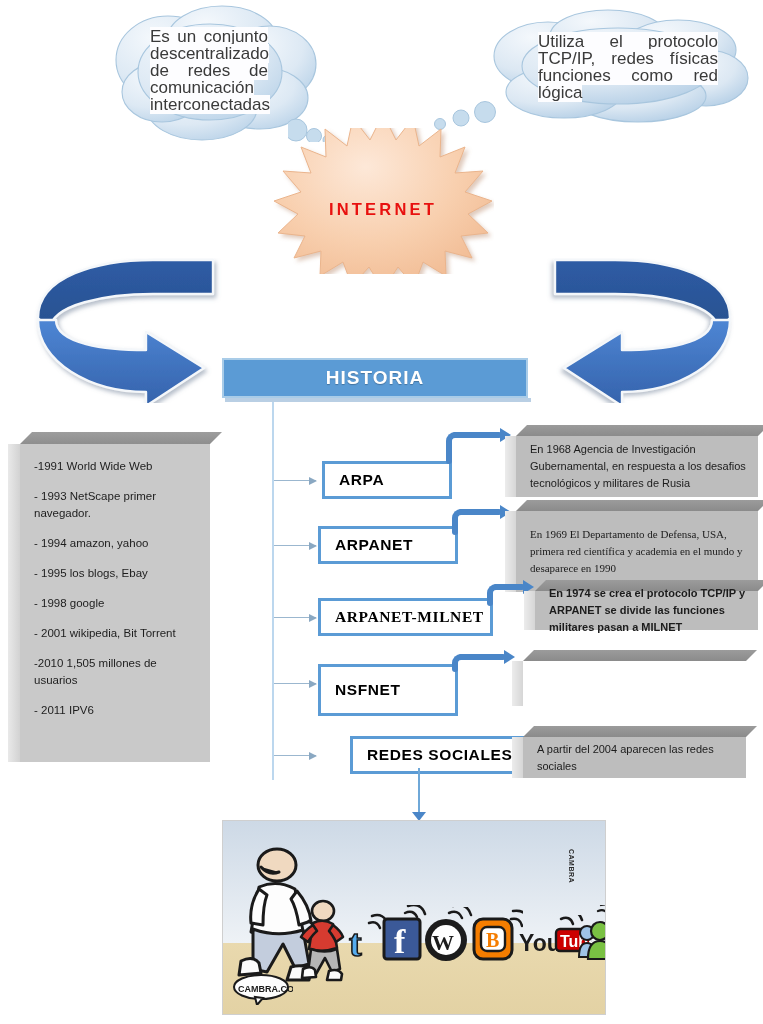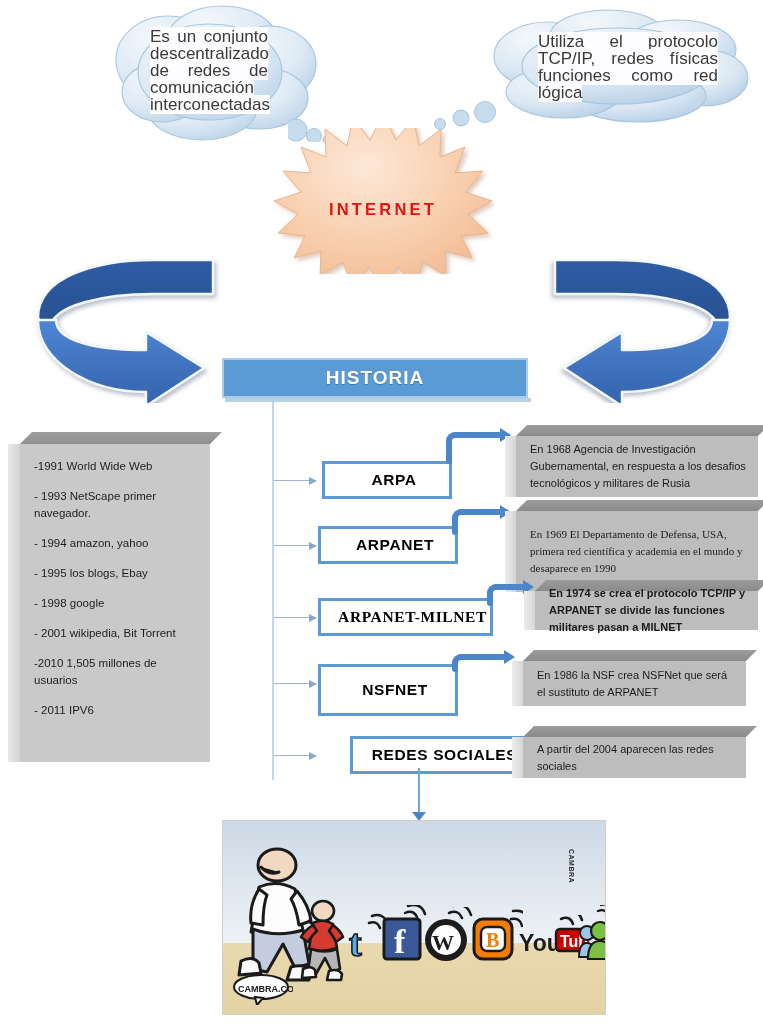--- a/index.html
+++ b/index.html
@@ -35,21 +35,21 @@
         background:linear-gradient(180deg,#9d9d9d,#8e8e8e);
         transform:skewX(-45deg);transform-origin:bottom left;}
   #timeline .side{position:absolute;left:0;top:12px;width:12px;height:318px;
         background:linear-gradient(90deg,#e9e9e9,#d2d2d2);}
   #timeline .face{position:absolute;left:12px;top:12px;width:190px;height:318px;
         background:#c9c9c9;box-sizing:border-box;padding:14px 12px 0 14px;}
   #timeline .face p{margin:0 0 13px 0;color:#1d1d1d;font-size:11.5px;line-height:17px;}
 
   
   .stagebox{position:absolute;border:3px solid #5b9bd5;background:#fff;
-            box-sizing:border-box;display:flex;align-items:center;justify-content:center;}
+            box-sizing:border-box;display:flex;align-items:center;}
   .stagebox .lbl{padding-left:14px;font-weight:bold;font-size:15.5px;color:#000;
             letter-spacing:.6px;}
 
   
   .descbox{position:absolute;}
   .descbox .top{position:absolute;left:11px;top:0;right:0;height:11px;
         background:linear-gradient(180deg,#9b9b9b,#8b8b8b);
         transform:skewX(-45deg);transform-origin:bottom left;}
   .descbox .side{position:absolute;left:0;top:11px;width:11px;bottom:0;
         background:linear-gradient(90deg,#ececec,#d6d6d6);}
@@ -287,23 +287,20 @@
   </div>
   <div class="elbow" style="left:452px;top:654px;width:66px;height:18px;">
     <div class="corner" style="left:0;top:0;"></div>
     <div class="v" style="left:0;top:8px;height:10px;"></div>
     <div class="h" style="left:6px;top:0;width:48px;"></div>
     <div class="head" style="left:52px;top:-4px;"></div>
   </div>
   <div class="descbox" style="left:512px;top:650px;width:234px;height:56px;">
     <div class="top"></div>
     <div class="side"></div>
-    <div class="face">
-      <p>En 1986 la NSF crea NSFNet que será el sustituto de ARPANET</p>
-    </div>
   </div>
 
   <div class="feeder" style="left:274px;top:755px;width:42px;"></div>
   <div class="stagebox" style="left:318px;top:736px;width:175px;height:38px;margin-left:32px;">
     <span class="lbl">REDES SOCIALES</span>
   </div>
   <div class="descbox" style="left:512px;top:726px;width:234px;height:52px;">
     <div class="top"></div>
     <div class="side"></div>
     <div class="face">

